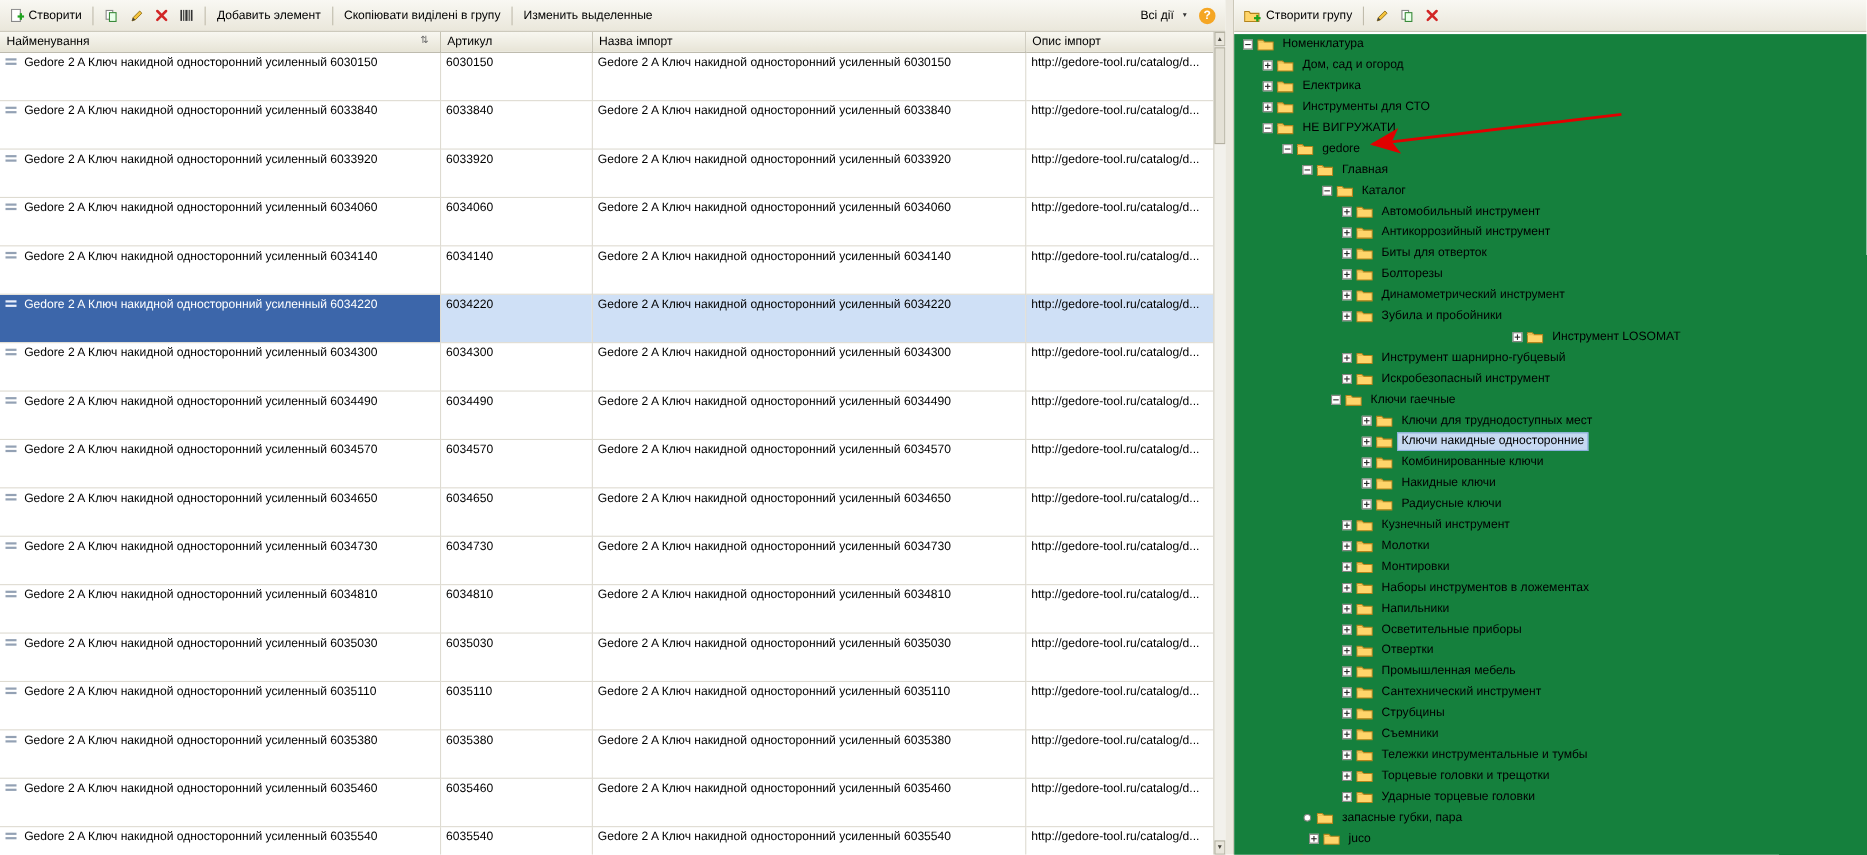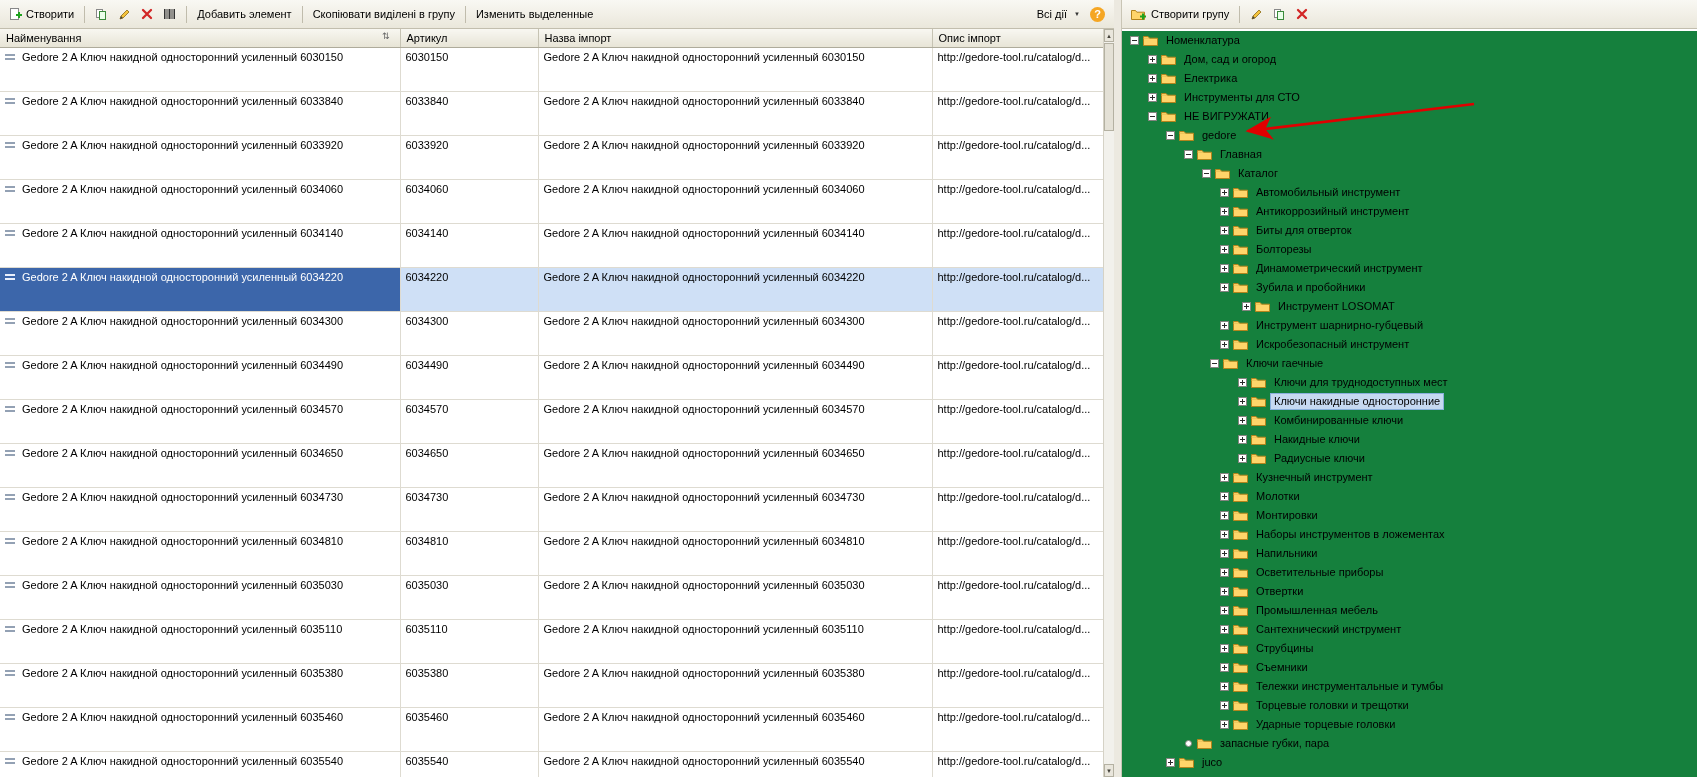--- a/index.html
+++ b/index.html
@@ -466,21 +466,21 @@
         <div class="tree-row" style="padding-left: 98px;">
           <span class="expander plus"></span>
           <span class="tree-folder">
             <svg width="15" height="13" viewBox="0 0 15 13">
               <path d="M0.5,11.5 L0.5,2.5 L5,2.5 L6.4,4.2 L14.5,4.2 L14.5,11.5 Z" fill="#ffd56a" stroke="#b3841c"></path>
               <path d="M0.5,4.2 L6.4,4.2" stroke="#e8bf55"></path>
             </svg>
           </span>
           <span class="tree-label">Зубила и пробойники</span>
         </div>
-        <div class="tree-row" style="padding-left: 120px;">
+        <div class="tree-row" style="padding-left: 88px; justify-content: center;">
           <span class="expander plus"></span>
           <span class="tree-folder">
             <svg width="15" height="13" viewBox="0 0 15 13">
               <path d="M0.5,11.5 L0.5,2.5 L5,2.5 L6.4,4.2 L14.5,4.2 L14.5,11.5 Z" fill="#ffd56a" stroke="#b3841c"></path>
               <path d="M0.5,4.2 L6.4,4.2" stroke="#e8bf55"></path>
             </svg>
           </span>
           <span class="tree-label">Инструмент LOSOMAT</span>
         </div>
         <div class="tree-row" style="padding-left: 98px;">
@@ -706,21 +706,21 @@
         <div class="tree-row" style="padding-left: 62px;">
           <span class="expander circ"></span>
           <span class="tree-folder">
             <svg width="15" height="13" viewBox="0 0 15 13">
               <path d="M0.5,11.5 L0.5,2.5 L5,2.5 L6.4,4.2 L14.5,4.2 L14.5,11.5 Z" fill="#ffd56a" stroke="#b3841c"></path>
               <path d="M0.5,4.2 L6.4,4.2" stroke="#e8bf55"></path>
             </svg>
           </span>
           <span class="tree-label">запасные губки, пара</span>
         </div>
-        <div class="tree-row" style="padding-left: 44px;">
+        <div class="tree-row" style="padding-left: 68px;">
           <span class="expander plus"></span>
           <span class="tree-folder">
             <svg width="15" height="13" viewBox="0 0 15 13">
               <path d="M0.5,11.5 L0.5,2.5 L5,2.5 L6.4,4.2 L14.5,4.2 L14.5,11.5 Z" fill="#ffd56a" stroke="#b3841c"></path>
               <path d="M0.5,4.2 L6.4,4.2" stroke="#e8bf55"></path>
             </svg>
           </span>
           <span class="tree-label">juco</span>
         </div>
         <div class="tree-row" style="padding-left: 44px;">

